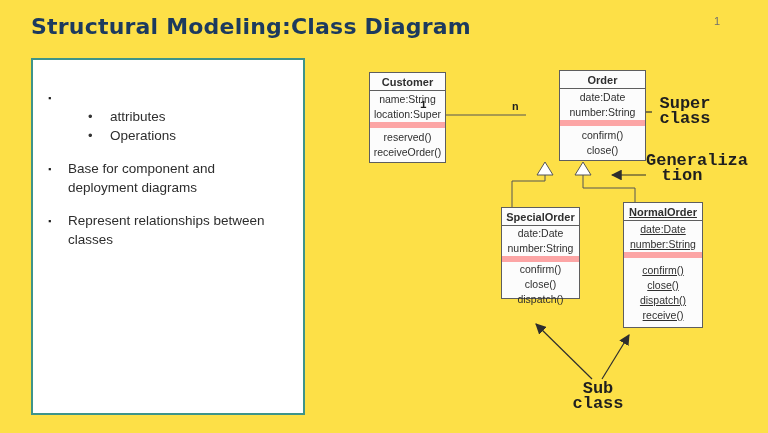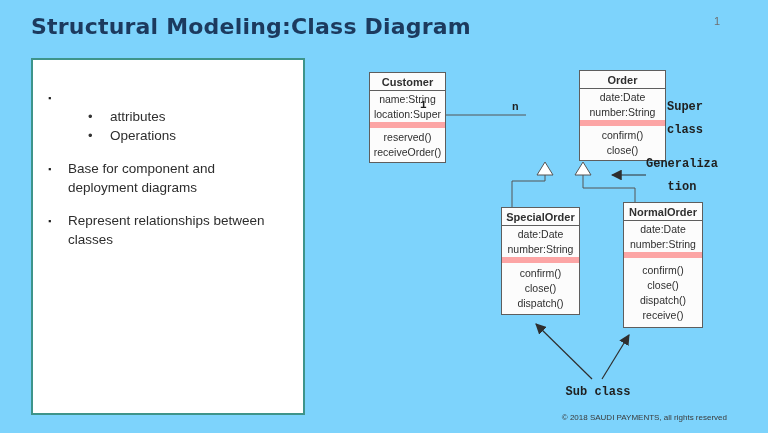--- a/index.html
+++ b/index.html
@@ -1,18 +1,18 @@
 <!DOCTYPE html>
 <html><head>
 <meta charset="utf-8">
 <style>
   * { margin:0; padding:0; box-sizing:border-box; }
   html,body { background:#ffffff; }
   .slide {
-    position:relative; width:768px; height:433px; background:#7dd3fc;
+    position:relative; width:768px; height:433px; background:#fde047;
     font-family:"Liberation Sans", sans-serif; overflow:hidden;
   }
   .title {
     position:absolute; left:31px; top:14px; font-size:22px; font-weight:bold;
     color:#1c3a5e; letter-spacing:0.2px;
     font-family:"DejaVu Sans", "Liberation Sans", sans-serif;
   }
   .page-num {
     position:absolute; left:714px; top:15px; font-size:11px; color:#6f6f6f;
   }
@@ -43,21 +43,21 @@
   }
   .cmp { display:flex; flex-direction:column; justify-content:center; font-size:10.5px; line-height:15px; }
   .cmp.attrs { border-bottom:6px solid #fca5a5; }
   .cmp.ops { flex:1; }
   .mult {
     position:absolute; font-family:"Liberation Mono", monospace; font-weight:bold;
     font-size:11px; color:#1f1f1f; line-height:12px;
   }
   .anno {
     position:absolute; font-family:"Liberation Mono", monospace; font-weight:bold;
-    font-size:12px; color:#1f1f1f; line-height:23px; text-align:center; white-space:pre-line;
+    font-size:17px; color:#1f1f1f; line-height:15px; text-align:center; white-space:pre-line;
   }
   .footer {
     position:absolute; top:413px; left:0; width:727px; text-align:right;
     font-size:8px; color:#3a3a3a;
   }
 </style>
 </head>
 <body>
 
 <div class="slide">
@@ -130,46 +130,46 @@
       <div class="cmp attrs" style="height:37px;">
         <div>name:String</div>
         <div>location:Super</div>
       </div>
       <div class="cmp ops">
         <div>reserved()</div>
         <div>receiveOrder()</div>
       </div>
     </div>
 
-    <div class="uml" style="left:551px; top:70px; width:87px; height:91px;">
+    <div class="uml" style="left:531px; top:70px; width:87px; height:91px;">
       <div class="hd">Order</div>
       <div class="cmp attrs" style="height:37px;">
         <div>date:Date</div>
         <div>number:String</div>
       </div>
       <div class="cmp ops">
         <div>confirm()</div>
         <div>close()</div>
       </div>
     </div>
 
-    <div class="uml" style="left:473px; top:207px; width:79px; height:108px;">
+    <div class="uml" style="left:473px; top:207px; width:79px; height:92px;">
       <div class="hd">SpecialOrder</div>
       <div class="cmp attrs" style="height:37px;">
         <div>date:Date</div>
         <div>number:String</div>
       </div>
       <div class="cmp ops">
         <div>confirm()</div>
         <div>close()</div>
         <div>dispatch()</div>
       </div>
     </div>
 
-    <div class="uml" style="left:595px; top:202px; width:80px; height:126px;">
+    <div class="uml" style="left:595px; top:202px; width:80px; height:126px;text-decoration:underline;">
       <div class="hd">NormalOrder</div>
       <div class="cmp attrs" style="height:37px;">
         <div>date:Date</div>
         <div>number:String</div>
       </div>
       <div class="cmp ops">
         <div>confirm()</div>
         <div>close()</div>
         <div>dispatch()</div>
         <div>receive()</div>
@@ -179,14 +179,13 @@
     <div class="mult" style="left:420px; top:99px;">1</div>
     <div class="mult" style="left:512px; top:101px;">n</div>
 
     <div class="anno" style="left:655px; top:96px; width:60px;">Super
 class</div>
     <div class="anno" style="left:646px; top:153px; width:72px;text-align:center;">Generaliza
 tion</div>
     <div class="anno" style="left:564px; top:381px; width:68px;">Sub class</div>
   </div>
 
-  <div class="footer">© 2018 SAUDI PAYMENTS, all rights reserved</div>
 </div>
 
 </body></html>

